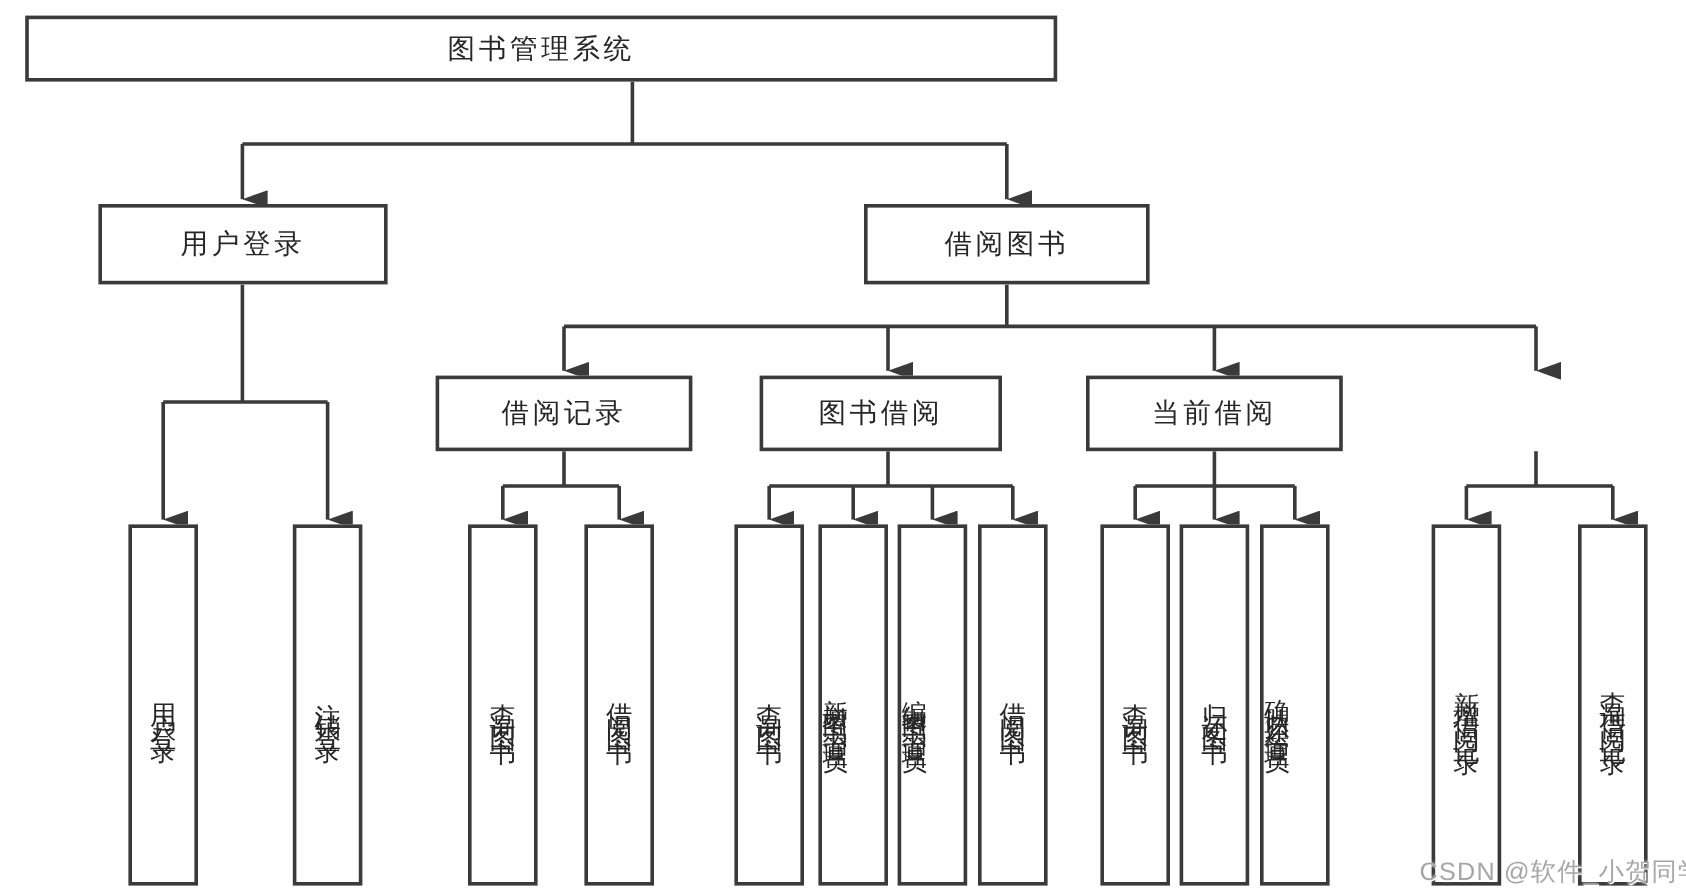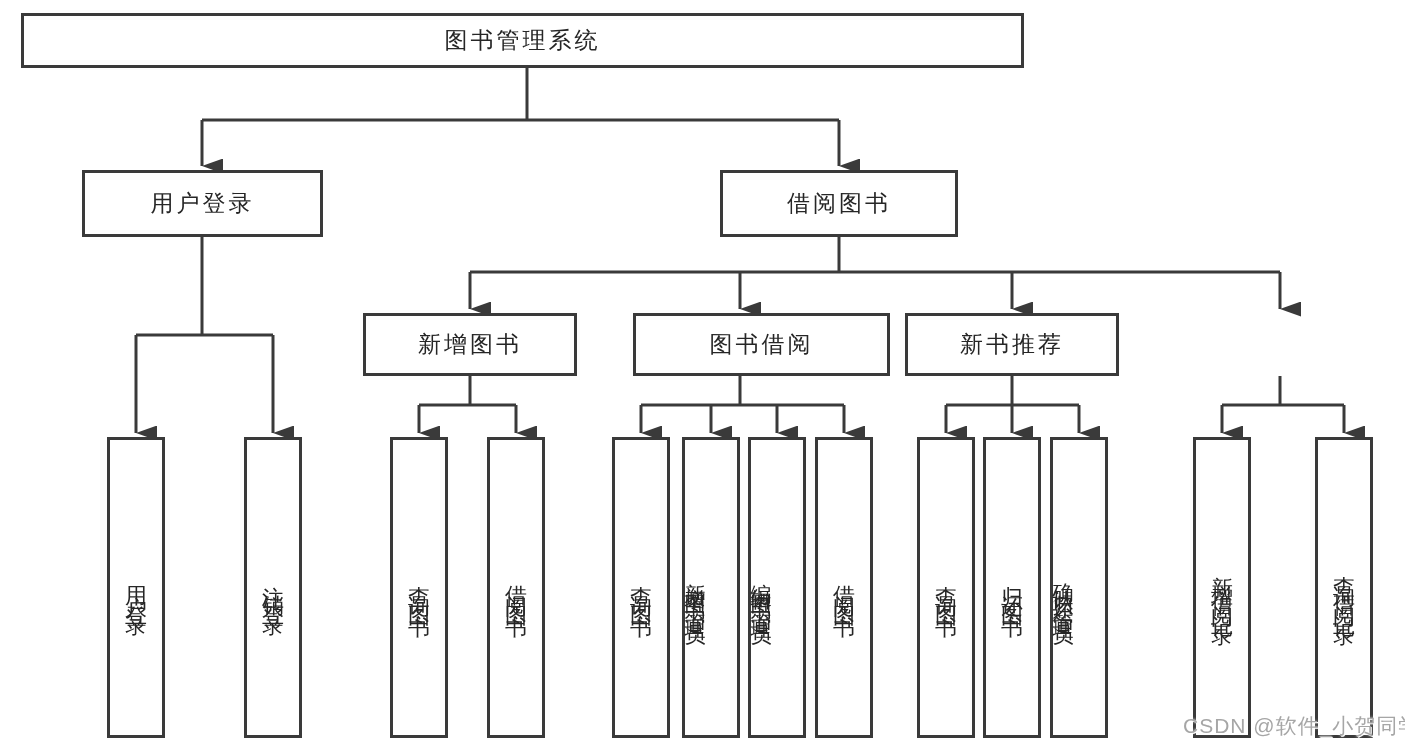--- a/index.html
+++ b/index.html
@@ -83,39 +83,39 @@
       <line x1="946" y1="405" x2="946" y2="433" marker-end="url(#arrow)"></line>
       <line x1="1012" y1="405" x2="1012" y2="433" marker-end="url(#arrow)"></line>
       <line x1="1079" y1="405" x2="1079" y2="433" marker-end="url(#arrow)"></line>
 
       <path d="M1280,376 V405 M1222,405 H1344"></path>
       <line x1="1222" y1="405" x2="1222" y2="433" marker-end="url(#arrow)"></line>
       <line x1="1344" y1="405" x2="1344" y2="433" marker-end="url(#arrow)"></line>
     </g>
   </svg>
 
-  <div class="node h-node" style="left:21px;top:13px;width:1003px;height:55px;">
+  <div class="node h-node" style="left:21px;top:13px;width:860px;height:55px;">
     <span>图书管理系统</span>
   </div>
 
   <div class="node h-node" style="left:82px;top:170px;width:241px;height:67px;">
     <span>用户登录</span>
   </div>
   <div class="node h-node" style="left:720px;top:170px;width:238px;height:67px;">
     <span>借阅图书</span>
   </div>
 
   <div class="node h-node" style="left:363px;top:313px;width:214px;height:63px;">
-    <span>新增图书</span>
+    <span>借阅记录</span>
   </div>
-  <div class="node h-node" style="left:633px;top:313px;width:257px;height:63px;">
+  <div class="node h-node" style="left:633px;top:313px;width:202px;height:63px;">
     <span>图书借阅</span>
   </div>
   <div class="node h-node" style="left:905px;top:313px;width:214px;height:63px;">
-    <span>新书推荐</span>
+    <span>当前借阅</span>
   </div>
 
   <div class="node v-node" style="left:107px;top:437px;width:58px;height:301px;">
     <span class="v-text">用户登录</span>
   </div>
   <div class="node v-node" style="left:244px;top:437px;width:58px;height:301px;">
     <span class="v-text">注销登录</span>
   </div>
 
   <div class="node v-node" style="left:390px;top:437px;width:58px;height:301px;">

